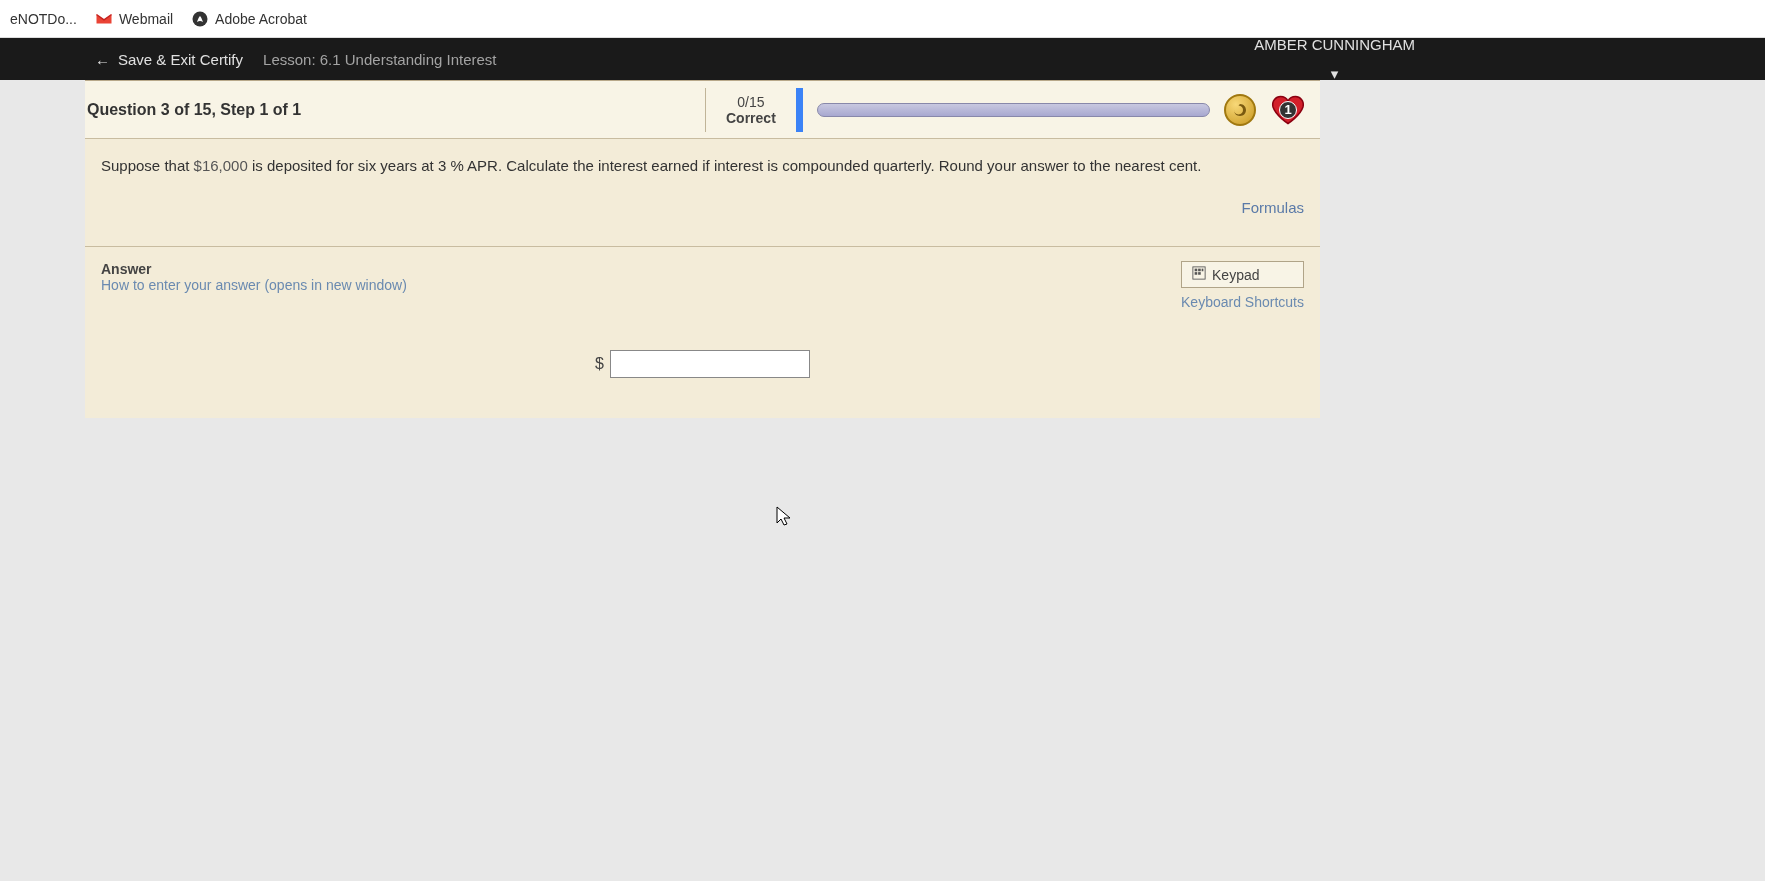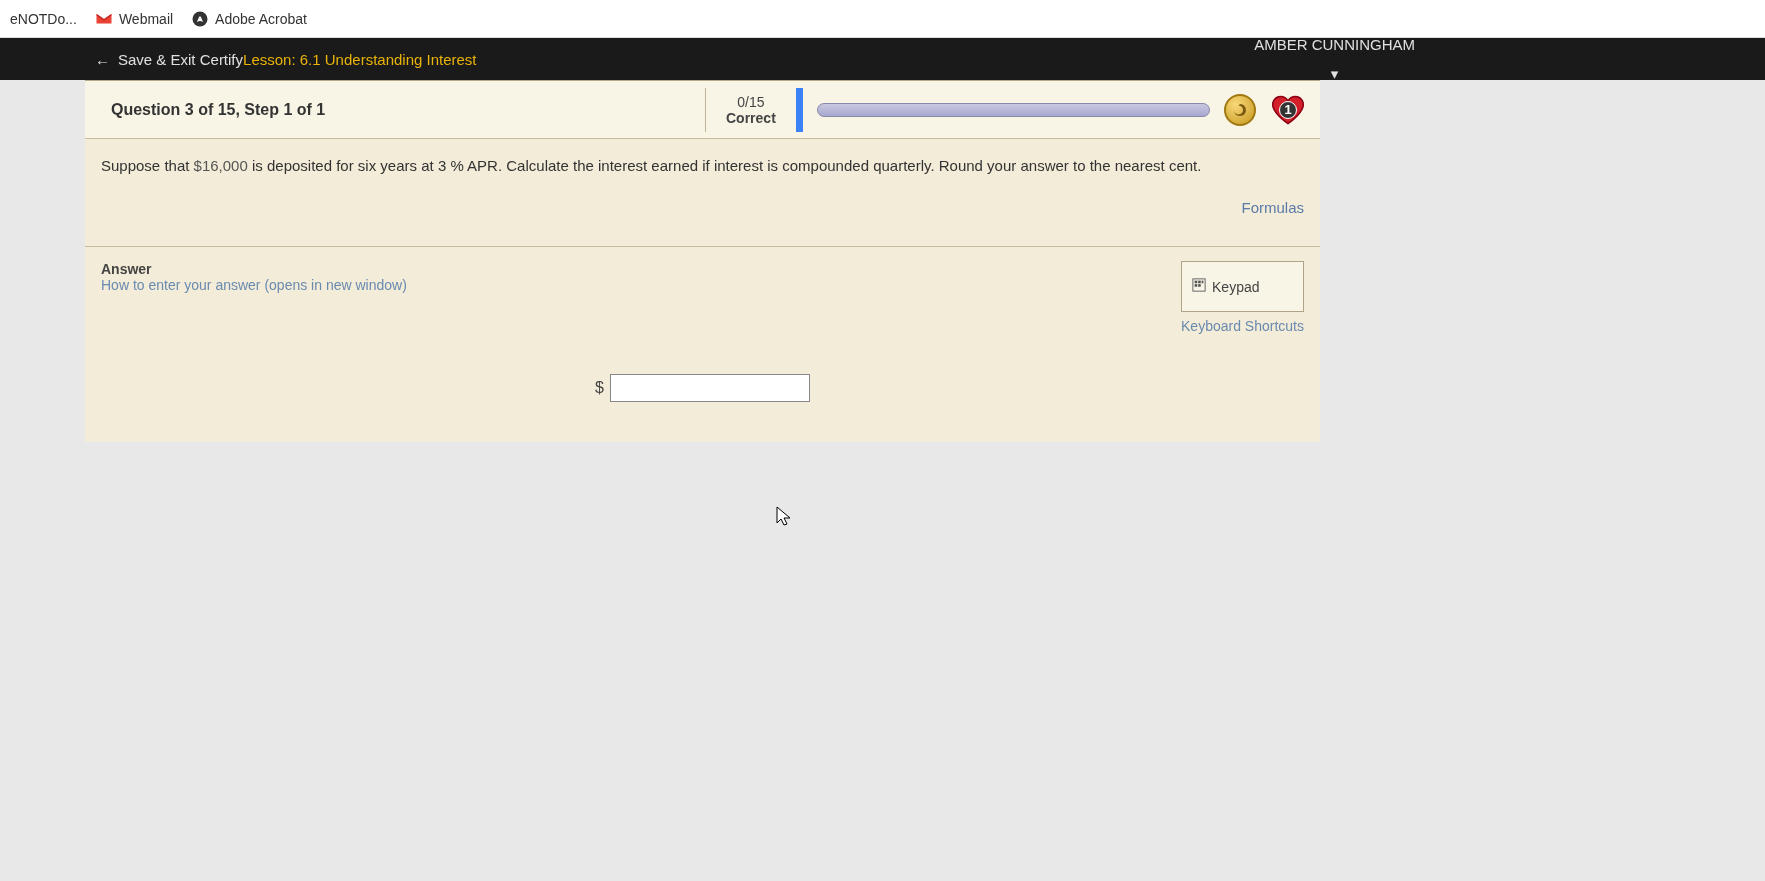--- a/index.html
+++ b/index.html
@@ -20,21 +20,21 @@
 .top-bar {
   background: #1a1a1a;
   height: 42px;
   display: flex;
   align-items: center;
   color: #e0e0e0;
   font-size: 15px;
   padding-left: 95px;
 }
 .save-exit { display: flex; align-items: center; gap: 8px; cursor: pointer; }
-.lesson-title { color: #eab308; }
+.lesson-title { margin-left: 20px; color: #a3a3a3; }
 .user-dropdown { margin-left: auto; margin-right: 350px; display: flex; align-items: center; gap: 12px; cursor: pointer; color: #e0e0e0; flex-direction: column; }
 
 .content-wrap {
   margin: 0 auto;
   margin-left: 85px;
   width: 1235px;
   background: #f5f0e0;
   border-top: 1px solid #b8a88a;
 }
 
@@ -43,21 +43,21 @@
   align-items: center;
   height: 58px;
   background: #f8f4e6;
   border-bottom: 1px solid #c8bca0;
 }
 .question-label {
   flex: 0 0 620px;
   font-size: 16px;
   font-weight: bold;
   color: #333;
-  padding-left: 26px;
+  padding-left: 2px;
 }
 .correct-box {
   border-left: 1px solid #c0b498;
   border-right: 7px solid #3b82f6;
   text-align: center;
   padding: 6px 20px;
   font-size: 14px;
   color: #444;
 }
 .progress-section { flex: 1; display: flex; align-items: center; gap: 14px; padding: 0 14px; }
@@ -99,21 +99,21 @@
   font-size: 15px;
   color: #444;
 }
 .answer-head { display:flex; justify-content: space-between; align-items:flex-start; }
 .answer-left { }
 .answer-label { font-weight: bold; font-size: 14px; margin-bottom: 0; }
 .how-link { color: #6a8ab0; font-size: 14px; cursor: pointer; }
 .keypad-btn {
   display:flex; align-items:center; gap:6px;
   border:1px solid #b0a488; background:#f8f4e6;
-  padding:16px 10px; font-size:14px; color:#444; cursor:pointer;
+  padding:4px 10px; font-size:14px; color:#444; cursor:pointer;
 }
 .kbd-shortcuts { text-align:right; margin-top:6px; color:#6a8ab0; font-size:14px; cursor:pointer; }
 
 .input-row {
   margin-top: 40px;
   display:flex; justify-content:center; align-items:center; gap:6px;
 }
 .dollar-sign { font-size: 16px; color: #444; }
 .answer-input {
   width: 200px; height: 28px;

